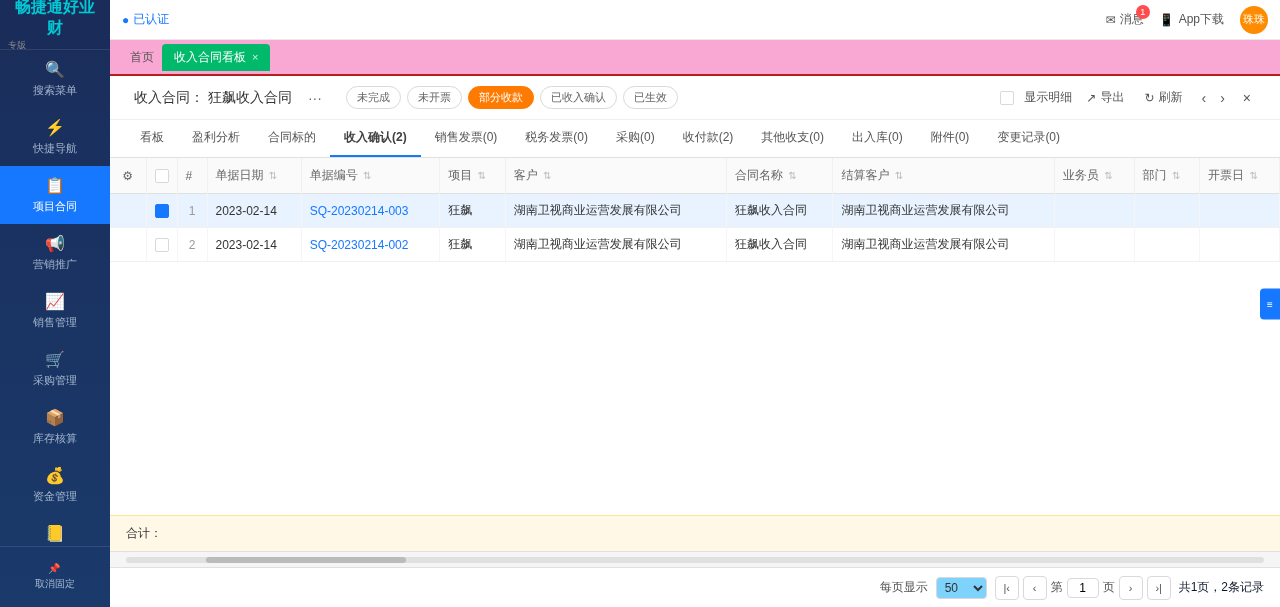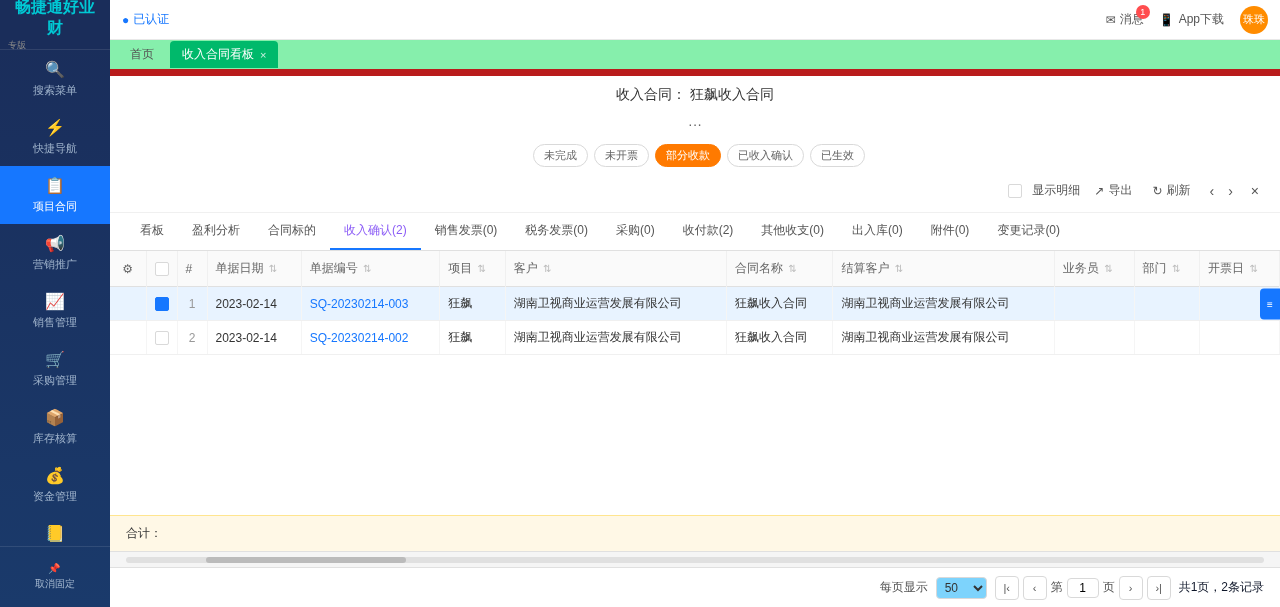--- a/index.html
+++ b/index.html
@@ -24,50 +24,50 @@
     .topbar { height: 40px; background: white; display: flex; align-items: center; padding: 0 12px; border-bottom: 1px solid #e8e8e8; gap: 12px; }
     .topbar-company { display: flex; align-items: center; gap: 6px; font-size: 12px; color: #333; padding: 4px 8px; border: 1px solid #ddd; border-radius: 4px; cursor: pointer; min-width: 160px; }
     .topbar-company .chevron { color: #999; font-size: 10px; }
     .topbar-certified { display: flex; align-items: center; gap: 4px; color: #1677ff; font-size: 12px; }
     .topbar-right { margin-left: auto; display: flex; align-items: center; gap: 16px; }
     .topbar-btn { display: flex; align-items: center; gap: 4px; cursor: pointer; color: #555; font-size: 12px; position: relative; }
     .topbar-badge { background: #ff4d4f; color: white; border-radius: 50%; width: 14px; height: 14px; font-size: 9px; display: flex; align-items: center; justify-content: center; position: absolute; top: -6px; right: -6px; }
     .topbar-avatar { width: 28px; height: 28px; border-radius: 50%; background: #ff8c00; display: flex; align-items: center; justify-content: center; color: white; font-size: 11px; cursor: pointer; }
 
     
-    .tab-bar { height: 36px; background: #86efac; display: flex; align-items: center; padding: 0 12px; gap: 8px; border-bottom: 7px solid #b91c1c; }
+    .tab-bar { height: 36px; background: #f9a8d4; display: flex; align-items: center; padding: 0 12px; gap: 0; border-bottom: 2px solid #b91c1c; }
     .tab-home { color: #555; font-size: 12px; cursor: pointer; padding: 4px 8px; }
     .tab-item { display: flex; align-items: center; gap: 6px; background: #00b96b; color: white; padding: 5px 12px; border-radius: 4px 4px 0 0; font-size: 12px; cursor: pointer; }
     .tab-item .close { cursor: pointer; font-size: 11px; opacity: 0.8; }
 
     
     .content { flex: 1; background: white; display: flex; flex-direction: column; overflow: hidden; }
 
     
-    .page-header { padding: 10px 16px; border-bottom: 1px solid #f0f0f0; display: flex; align-items: center; gap: 12px; flex-direction: column; }
+    .page-header { padding: 10px 24px; border-bottom: 1px solid #f0f0f0; display: flex; align-items: center; gap: 12px; }
     .page-title { font-size: 14px; font-weight: 500; color: #333; }
     .page-actions { margin-left: 8px; display: flex; gap: 6px; }
     .status-btn { padding: 3px 10px; border-radius: 12px; font-size: 11px; cursor: pointer; border: 1px solid; }
     .status-btn.incomplete { background: #fff; border-color: #d9d9d9; color: #666; }
     .status-btn.no-invoice { background: #fff; border-color: #d9d9d9; color: #666; }
     .status-btn.partial { background: #ff7a00; border-color: #ff7a00; color: white; }
     .status-btn.confirmed { background: #fff; border-color: #d9d9d9; color: #666; }
     .status-btn.effective { background: #fff; border-color: #d9d9d9; color: #666; }
     .more-btn { cursor: pointer; color: #666; font-size: 14px; padding: 0 4px; }
     .header-right { margin-left: auto; display: flex; align-items: center; gap: 8px; }
     .header-action-btn { display: flex; align-items: center; gap: 4px; font-size: 12px; color: #555; cursor: pointer; padding: 3px 6px; }
     .show-detail { display: flex; align-items: center; gap: 10px; font-size: 12px; color: #555; }
     .nav-arrows { display: flex; gap: 4px; }
     .nav-arrow { cursor: pointer; color: #555; font-size: 14px; padding: 2px 5px; }
     .close-icon-btn { cursor: pointer; color: #555; font-size: 14px; padding: 2px 5px; }
 
     
     .inner-tabs { display: flex; border-bottom: 1px solid #e0e0e0; padding: 0 16px; gap: 0; background: white; }
     .inner-tab { padding: 9px 14px; font-size: 12px; color: #555; cursor: pointer; border-bottom: 2px solid transparent; white-space: nowrap; }
-    .inner-tab.active { color: #8b5cf6; border-bottom-color: #1677ff; font-weight: 400; }
+    .inner-tab.active { color: #404040; border-bottom-color: #1677ff; font-weight: 700; }
 
     
     .table-area { flex: 1; overflow: auto; padding: 0; }
     table { width: 100%; border-collapse: collapse; font-size: 12px; }
     thead tr { background: #fafafa; border-bottom: 1px solid #e0e0e0; }
     th { padding: 9px 8px; color: #666; font-weight: normal; white-space: nowrap; text-align: left; border-right: 1px solid #f0f0f0; position: relative; }
     th.sortable { cursor: pointer; }
     th .sort-icon { color: #bbb; font-size: 10px; margin-left: 2px; }
     td { padding: 8px 8px; border-bottom: 1px solid #f0f0f0; border-right: 1px solid #f5f5f5; color: #333; white-space: nowrap; }
     tr.selected td { background: #e8f3ff; }

